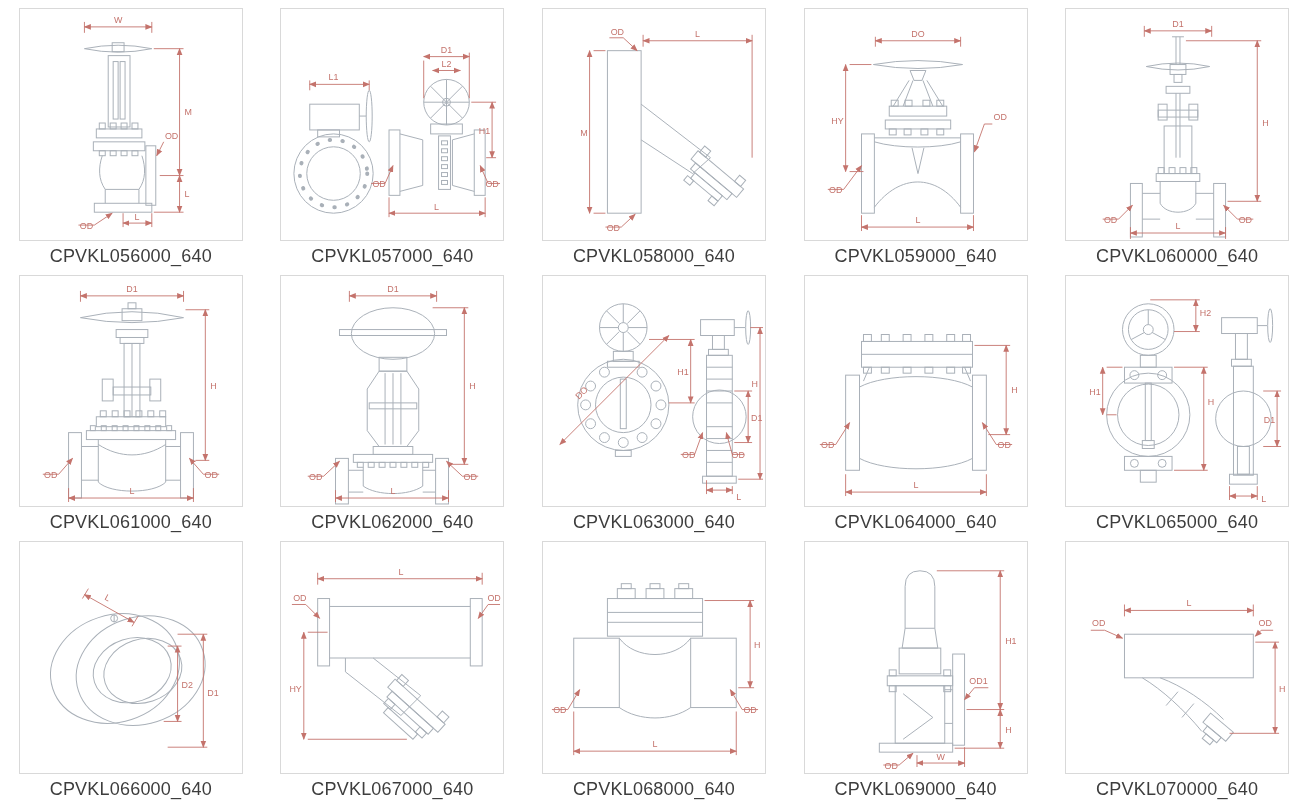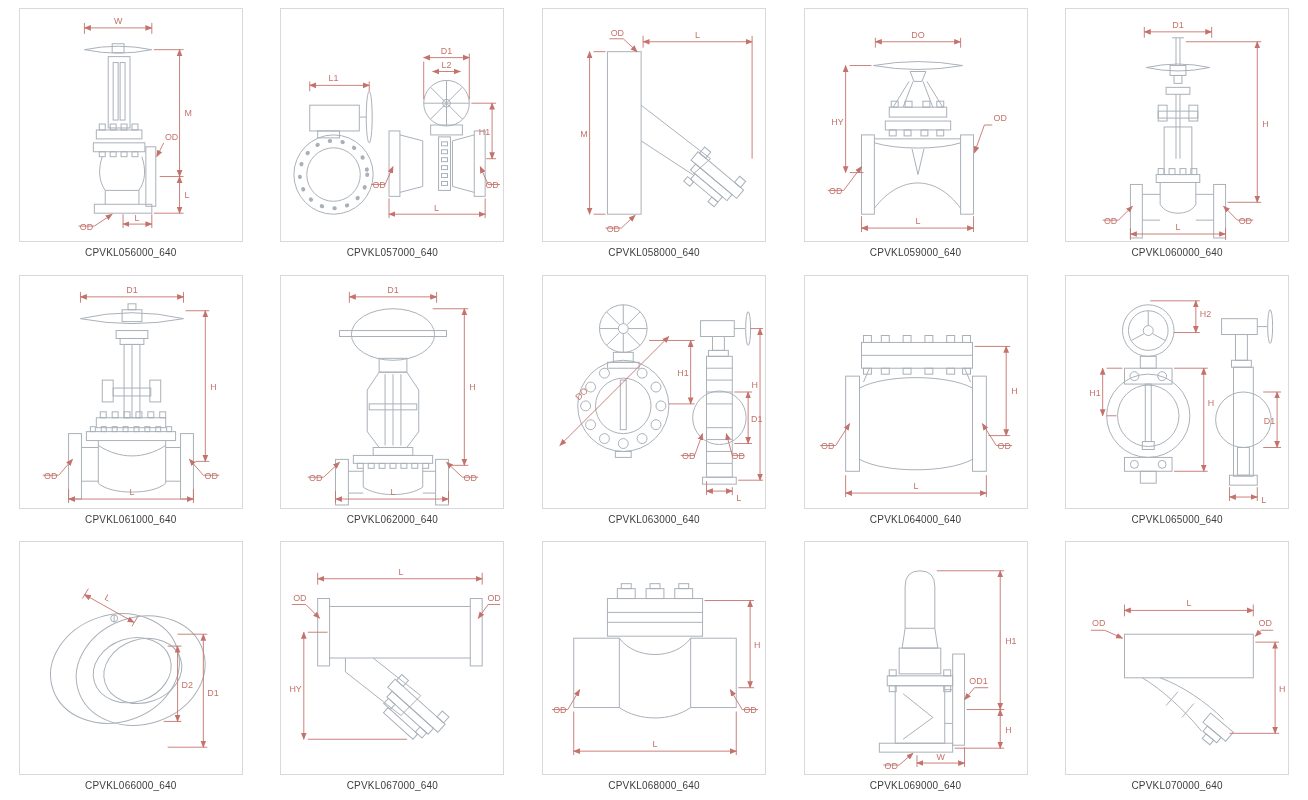--- a/index.html
+++ b/index.html
@@ -4,21 +4,21 @@
 <style>
   :root{
     --dim:#c4736c; --draw:#a9b0b8; --cap:#3d3d3d; --border:#d9d9d9; --bg:#ffffff;
   }
   *{box-sizing:border-box;}
   body{width:1308px;height:800px;margin:0;background:var(--bg);font-family:"Liberation Sans",sans-serif;overflow:hidden;}
   .grid{display:grid;grid-template-columns:repeat(5,261.6px);grid-template-rows:repeat(3,266.66px);width:1308px;height:800px;}
   figure.cell{margin:0;display:flex;flex-direction:column;align-items:center;}
   .thumb{margin-top:8px;width:224px;height:234px;border:1px solid var(--border);background:#fff;display:flex;align-items:center;justify-content:center;}
   .thumb svg{display:block;width:220px;height:230px;}
-  figcaption.cap{margin-top:5px;font-size:10px;color:var(--cap);letter-spacing:.2px;}
+  figcaption.cap{margin-top:5px;font-size:18px;color:var(--cap);letter-spacing:.2px;}
   .g{fill:none;stroke:var(--draw);stroke-width:1;}
   .dots{fill:none;stroke:var(--draw);stroke-width:4;stroke-dasharray:.5 12.5;stroke-linecap:round;}
   .d{fill:none;stroke:var(--dim);stroke-width:.9;}
   .dt{fill:var(--dim);font-size:9px;text-anchor:middle;stroke:none;font-family:"Liberation Sans",sans-serif;}
   .as{text-anchor:start;} .ae{text-anchor:end;}
   #mk path{fill:var(--dim);}
 </style>
 </head>
 <body>
 

